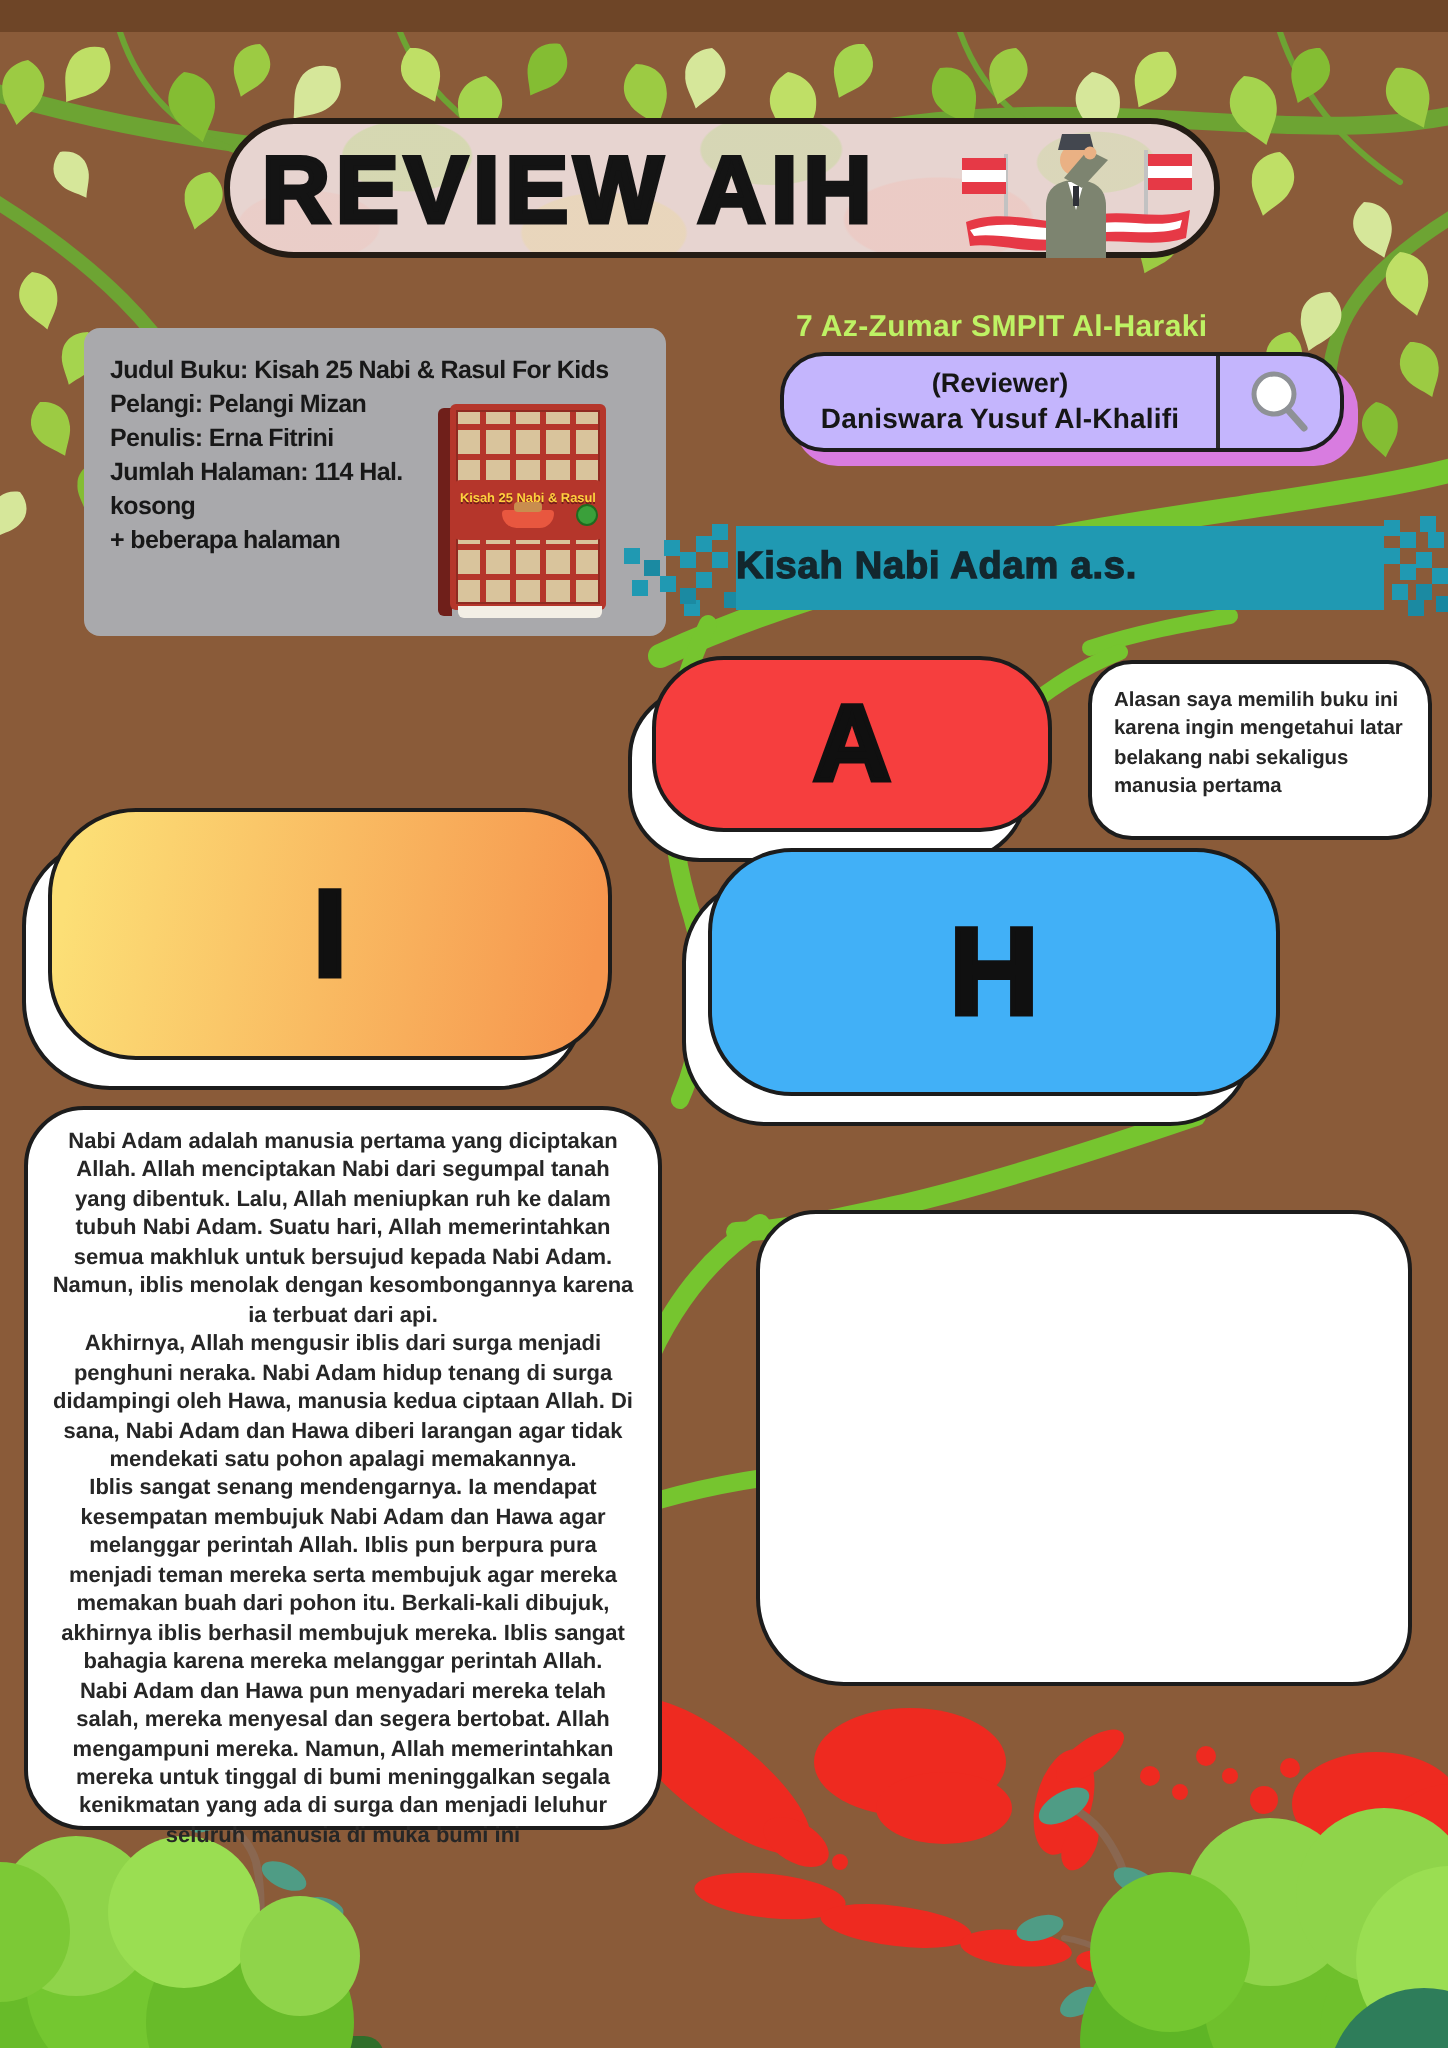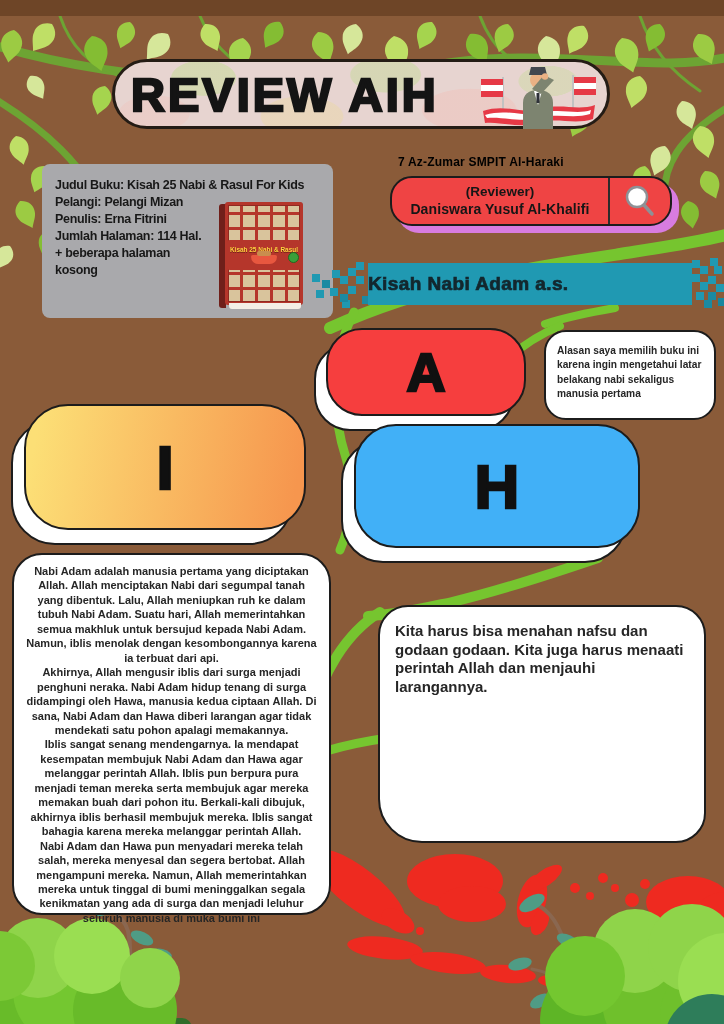--- a/index.html
+++ b/index.html
@@ -51,24 +51,24 @@
   .book-band{
     position:absolute;left:8px;top:38px;width:74px;height:30px;background:#b5362b;
     display:flex;flex-direction:column;align-items:center;justify-content:center;border-radius:3px;
   }
   .book-band-title{font-size:7px;color:#ffd23e;text-shadow:0 1px 0 #6f1f1a;white-space:nowrap;transform:scale(.92);}
   .ark{width:26px;height:9px;background:#e8573f;border-radius:2px 2px 8px 8px;margin-top:2px;position:relative;}
   .ark::before{content:"";position:absolute;left:6px;top:-4px;width:14px;height:5px;background:#c98d4e;border-radius:2px;}
   .book-badge{position:absolute;right:4px;top:50px;width:9px;height:9px;border-radius:50%;background:#3aa03a;border:1px solid #1f6b1f;}
 
   
-  .school{left:398px;top:139px;font-size:12px;letter-spacing:.2px;color:#000000;white-space:nowrap;}
+  .school{left:398px;top:139px;font-size:15px;letter-spacing:.2px;color:#bef264;white-space:nowrap;}
   .reviewer-card{
     left:390px;top:160px;width:282px;height:50px;border-radius:22px;
-    background:#ef4444;border:2.5px solid #1c1c1c;box-sizing:border-box;
+    background:#c4b5fd;border:2.5px solid #1c1c1c;box-sizing:border-box;
     box-shadow:7px 7px 0 #d87ce0;display:flex;align-items:stretch;
   }
   .reviewer-texts{flex:1;display:flex;flex-direction:column;align-items:center;justify-content:center;line-height:1.25;}
   .reviewer-role{font-size:13.5px;color:#161616;}
   .reviewer-name{font-size:14px;letter-spacing:.1px;color:#161616;white-space:nowrap;}
   .reviewer-iconcell{width:60px;border-left:2px solid #2b2b2b;display:flex;align-items:center;justify-content:center;border-radius:0 20px 20px 0;}
 
   
   .section-banner{
     left:368px;top:247px;width:324px;height:42px;background:#2099b2;
@@ -271,22 +271,22 @@
       <path d="M69,12 L79,17 L66,31 L57,26 Z" fill="#7d8470"></path>
       <circle cx="70" cy="13.5" r="3.2" fill="#eab184"></circle>
     </svg>
   </div>
 
   <div class="abs book-panel">
     <div class="book-line">Judul Buku: Kisah 25 Nabi &amp; Rasul For Kids</div>
     <div class="book-line">Pelangi:  Pelangi Mizan</div>
     <div class="book-line">Penulis: Erna Fitrini</div>
     <div class="book-line">Jumlah Halaman: 114 Hal.</div>
+    <div class="book-line">kosong</div>
     <div class="book-line">+ beberapa halaman</div>
-    <div class="book-line">kosong</div>
   </div>
   <div class="abs book-cover">
     <div class="book-spine"></div>
     <div class="book-face"></div>
     <div class="book-pages"></div>
     <div class="book-band">
       <div class="book-band-title">Kisah 25 Nabi &amp; Rasul</div>
       <div class="ark"></div>
     </div>
     <div class="book-badge"></div>
@@ -330,16 +330,15 @@
   <div class="abs note alasan-note">Alasan saya memilih buku ini karena ingin mengetahui latar belakang nabi sekaligus manusia pertama</div>
 
   <div class="abs note isi-box">
     <p>Nabi Adam adalah manusia pertama yang diciptakan Allah. Allah menciptakan Nabi dari segumpal tanah yang dibentuk. Lalu, Allah meniupkan ruh ke dalam tubuh Nabi Adam. Suatu hari, Allah memerintahkan semua makhluk untuk bersujud kepada Nabi Adam. Namun, iblis menolak dengan kesombongannya karena ia terbuat dari api.</p>
     <p>Akhirnya, Allah mengusir iblis dari surga menjadi penghuni neraka. Nabi Adam hidup tenang di surga didampingi oleh Hawa, manusia kedua ciptaan Allah. Di sana, Nabi Adam dan Hawa diberi larangan agar tidak mendekati satu pohon apalagi memakannya.</p>
     <p>Iblis sangat senang mendengarnya. Ia mendapat kesempatan membujuk Nabi Adam dan Hawa agar melanggar perintah Allah. Iblis pun berpura pura menjadi teman mereka serta membujuk agar mereka memakan buah dari pohon itu. Berkali-kali dibujuk, akhirnya iblis berhasil membujuk mereka. Iblis sangat bahagia karena mereka melanggar perintah Allah.</p>
     <p>Nabi Adam dan Hawa pun menyadari mereka telah salah, mereka menyesal dan segera bertobat. Allah mengampuni mereka. Namun, Allah memerintahkan mereka untuk tinggal di bumi meninggalkan segala kenikmatan yang ada di surga dan menjadi leluhur seluruh manusia di muka bumi ini</p>
   </div>
 
   <div class="abs note hikmah-box">
-    <p>Kita harus bisa menahan nafsu dan godaan godaan. Kita juga harus menaati perintah Allah dan menjauhi larangannya.</p>
   </div>
 
 </div>
 
 </body></html>

